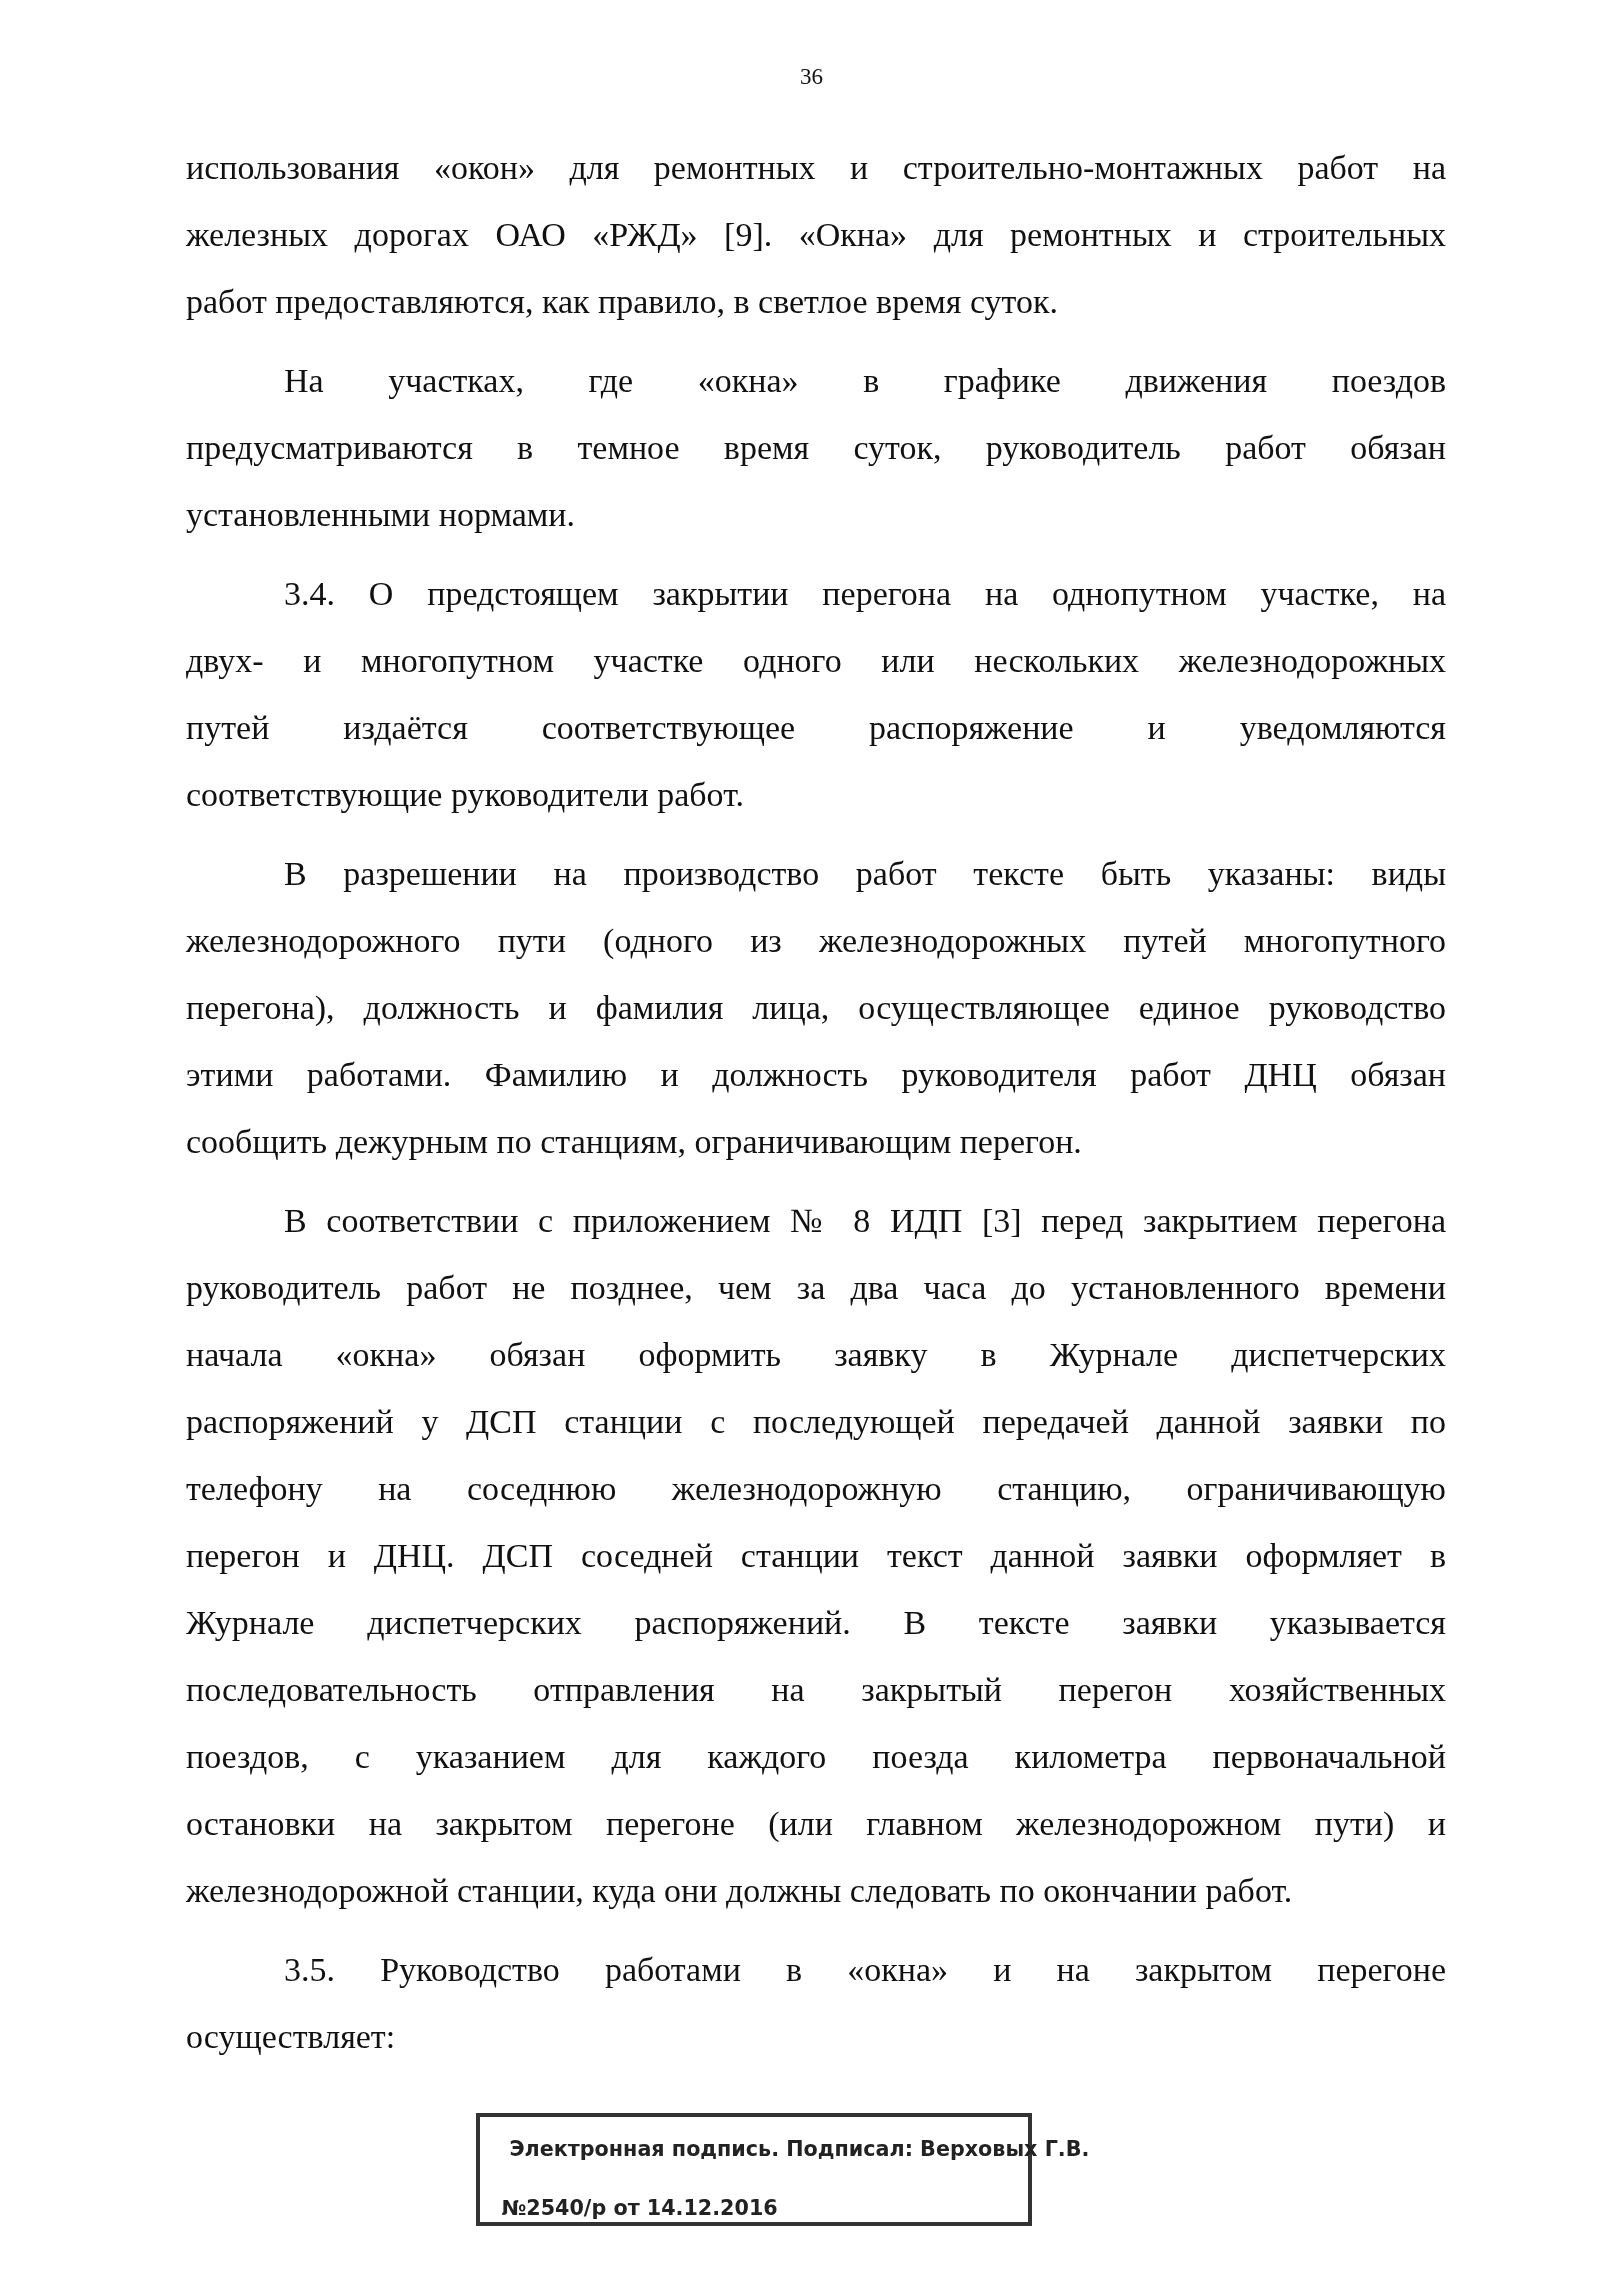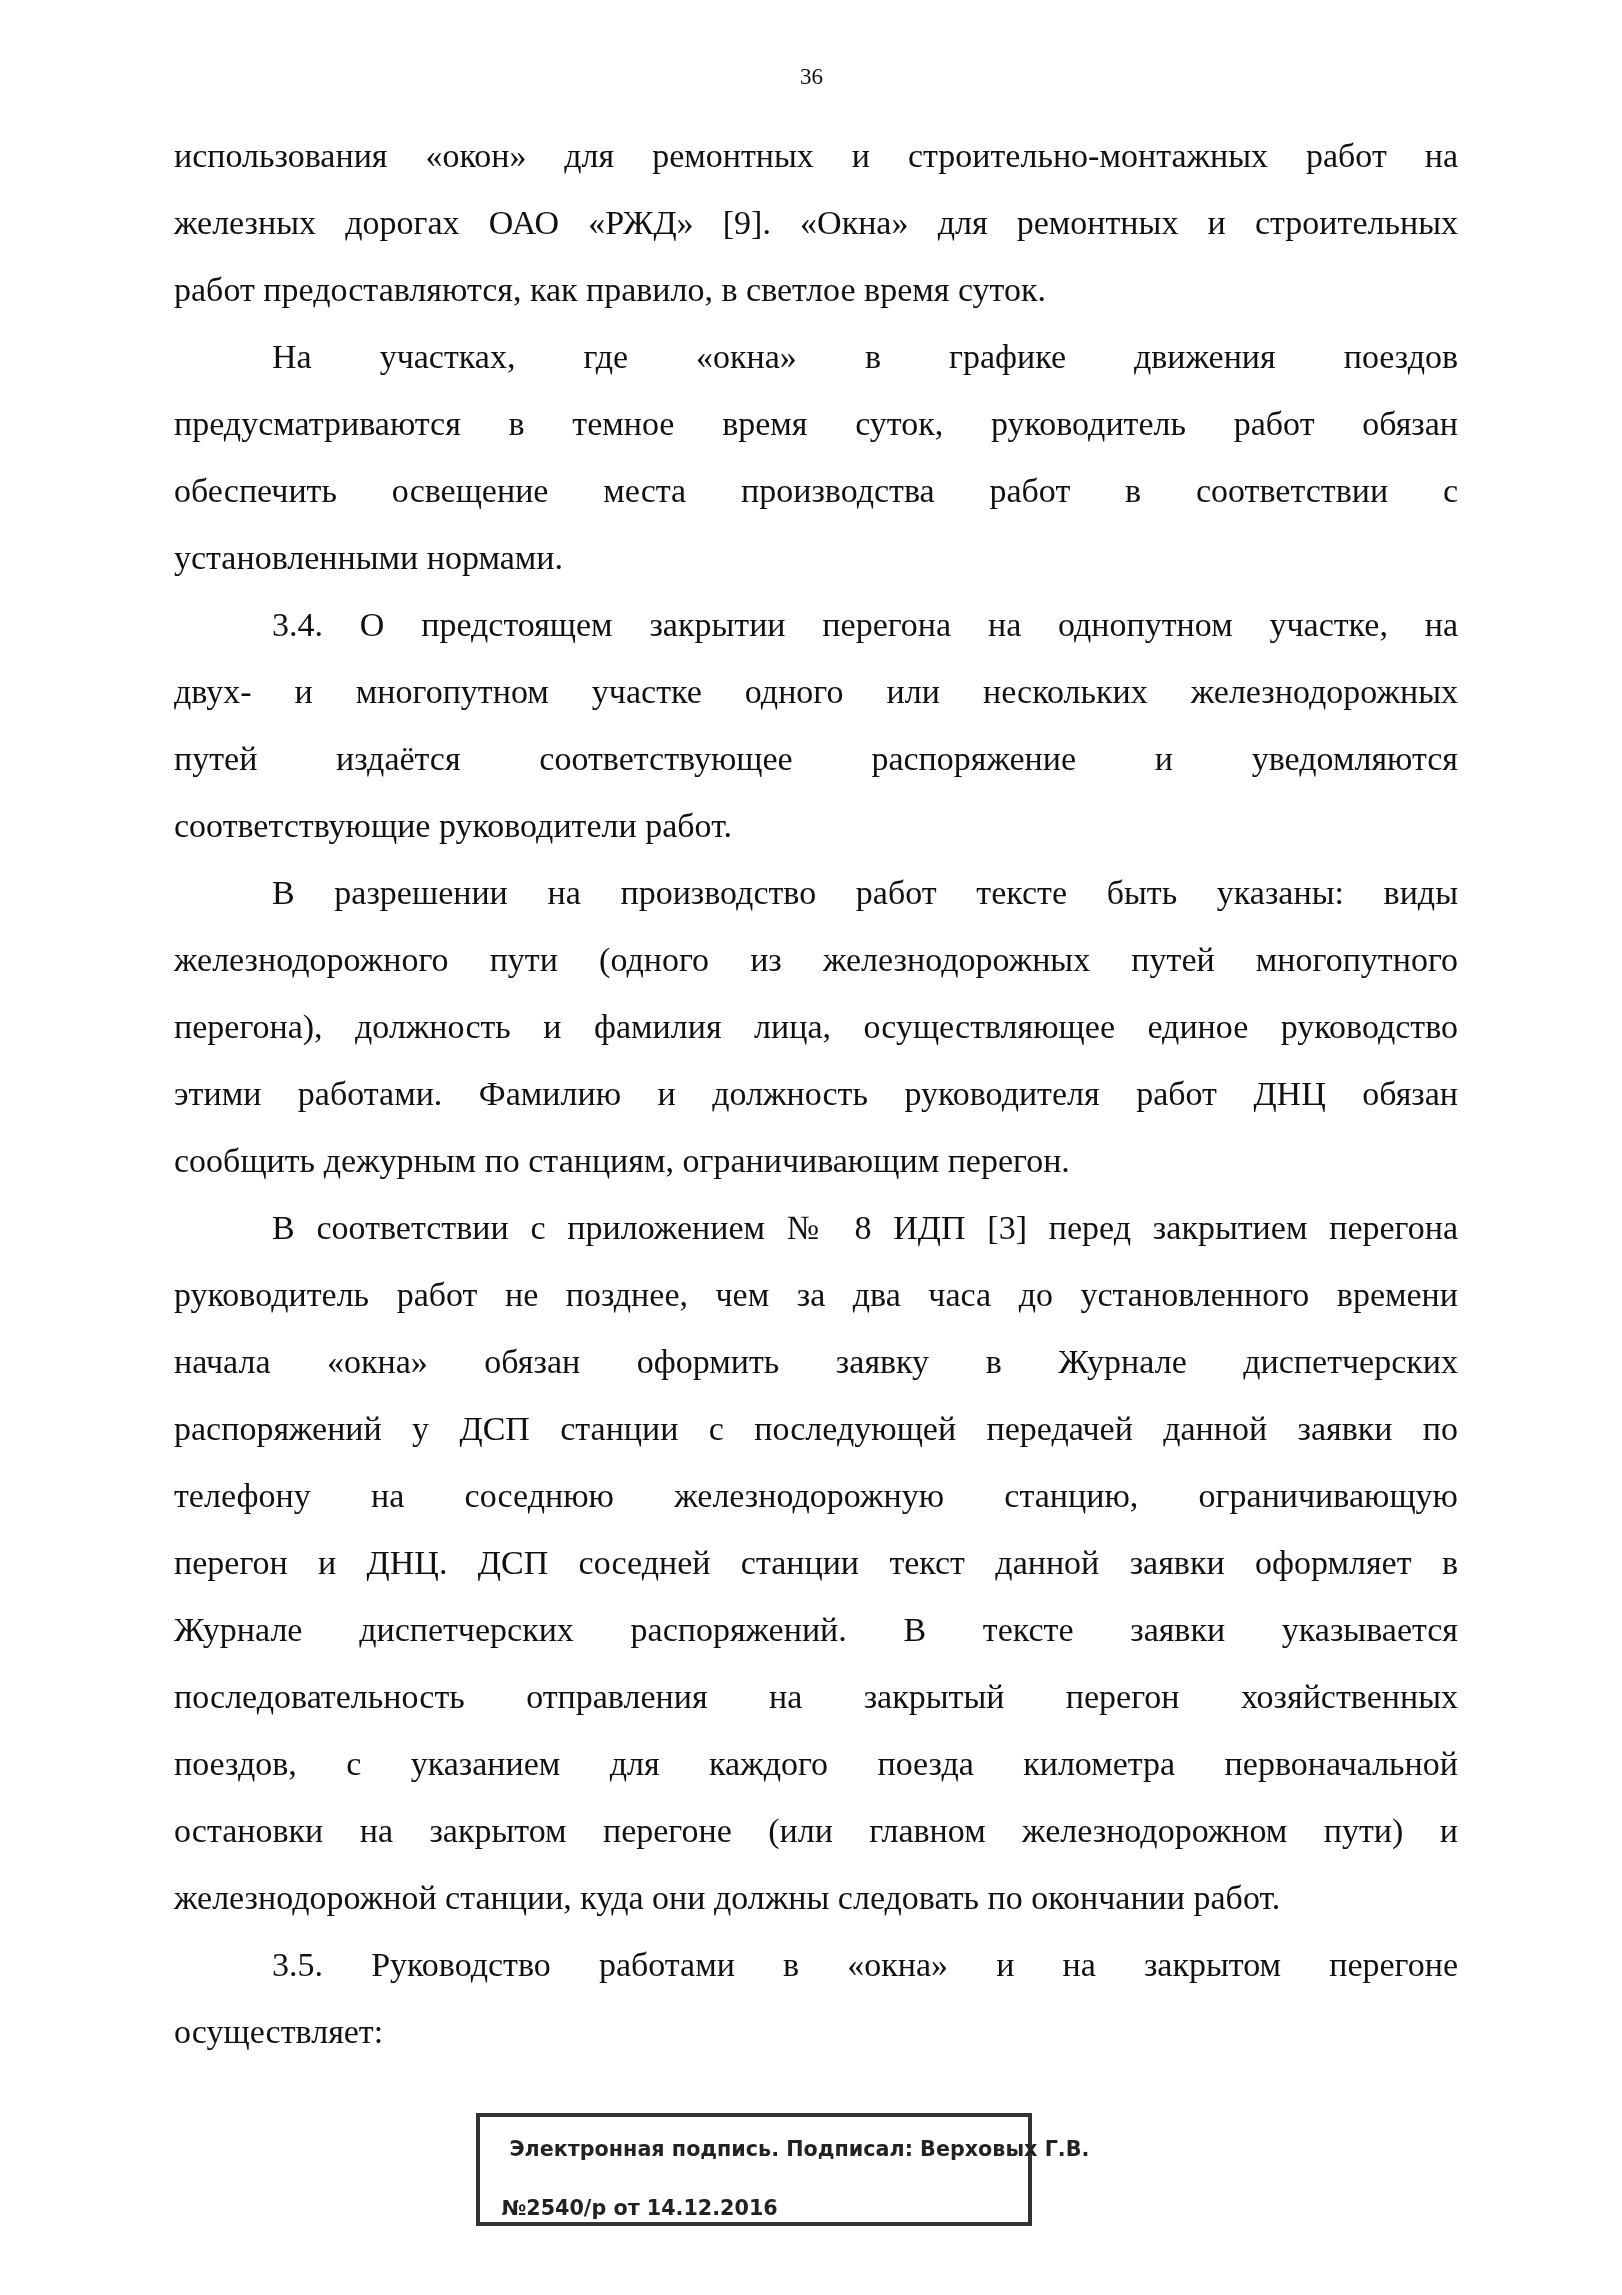--- a/index.html
+++ b/index.html
@@ -6,21 +6,21 @@
   body { width: 1623px; height: 2295px; position: relative; overflow: hidden; }
   .page { position: absolute; left: 0; top: 0; width: 1623px; height: 2295px; background: #fff; }
   .page-number {
     position: absolute; top: 64px; left: 0; width: 1623px; text-align: center;
     font-family: "Liberation Serif", serif; font-size: 23px; color: #111;
   }
   .body-text {
     position: absolute; left: 174px; top: 122px; width: 1284px;
     font-family: "Liberation Serif", serif; font-size: 34px; line-height: 67px; color: #111;
   }
-  .para { margin: 0; text-align: justify; text-align-last: left; }
+  .para { margin: 12px; text-align: justify; text-align-last: left; }
   .line { display: block; text-align: justify; text-align-last: justify; white-space: nowrap; }
   .line.last { text-align-last: left; }
   .line.first-indent { padding-left: 98px; }
   .sig-box {
     position: absolute; left: 476px; top: 2113px; width: 556px; height: 113px;
     border: 4.6px solid #333; box-sizing: border-box; background: #fff;
   }
   .sig-line {
     position: absolute; left: 21.4px;
     font-family: "DejaVu Sans", sans-serif; font-weight: bold; font-size: 20.7px; color: #222;
@@ -39,21 +39,20 @@
 
     <div class="para">
       <span class="line">использования  «окон» для ремонтных и строительно-монтажных работ на</span>
       <span class="line">железных дорогах ОАО «РЖД» [9]. «Окна» для ремонтных и строительных</span>
       <span class="line last">работ предоставляются, как правило, в светлое время суток.</span>
     </div>
 
     <div class="para">
       <span class="line first-indent">На участках, где «окна» в графике движения поездов</span>
       <span class="line">предусматриваются в темное время суток, руководитель работ обязан</span>
-      <span class="line">обеспечить освещение места производства работ в соответствии с</span>
       <span class="line last">установленными нормами.</span>
     </div>
 
     <div class="para">
       <span class="line first-indent">3.4. О предстоящем закрытии перегона на однопутном участке, на</span>
       <span class="line">двух- и многопутном участке одного или нескольких железнодорожных</span>
       <span class="line">путей издаётся соответствующее распоряжение и уведомляются</span>
       <span class="line last">соответствующие руководители работ.</span>
     </div>
 

